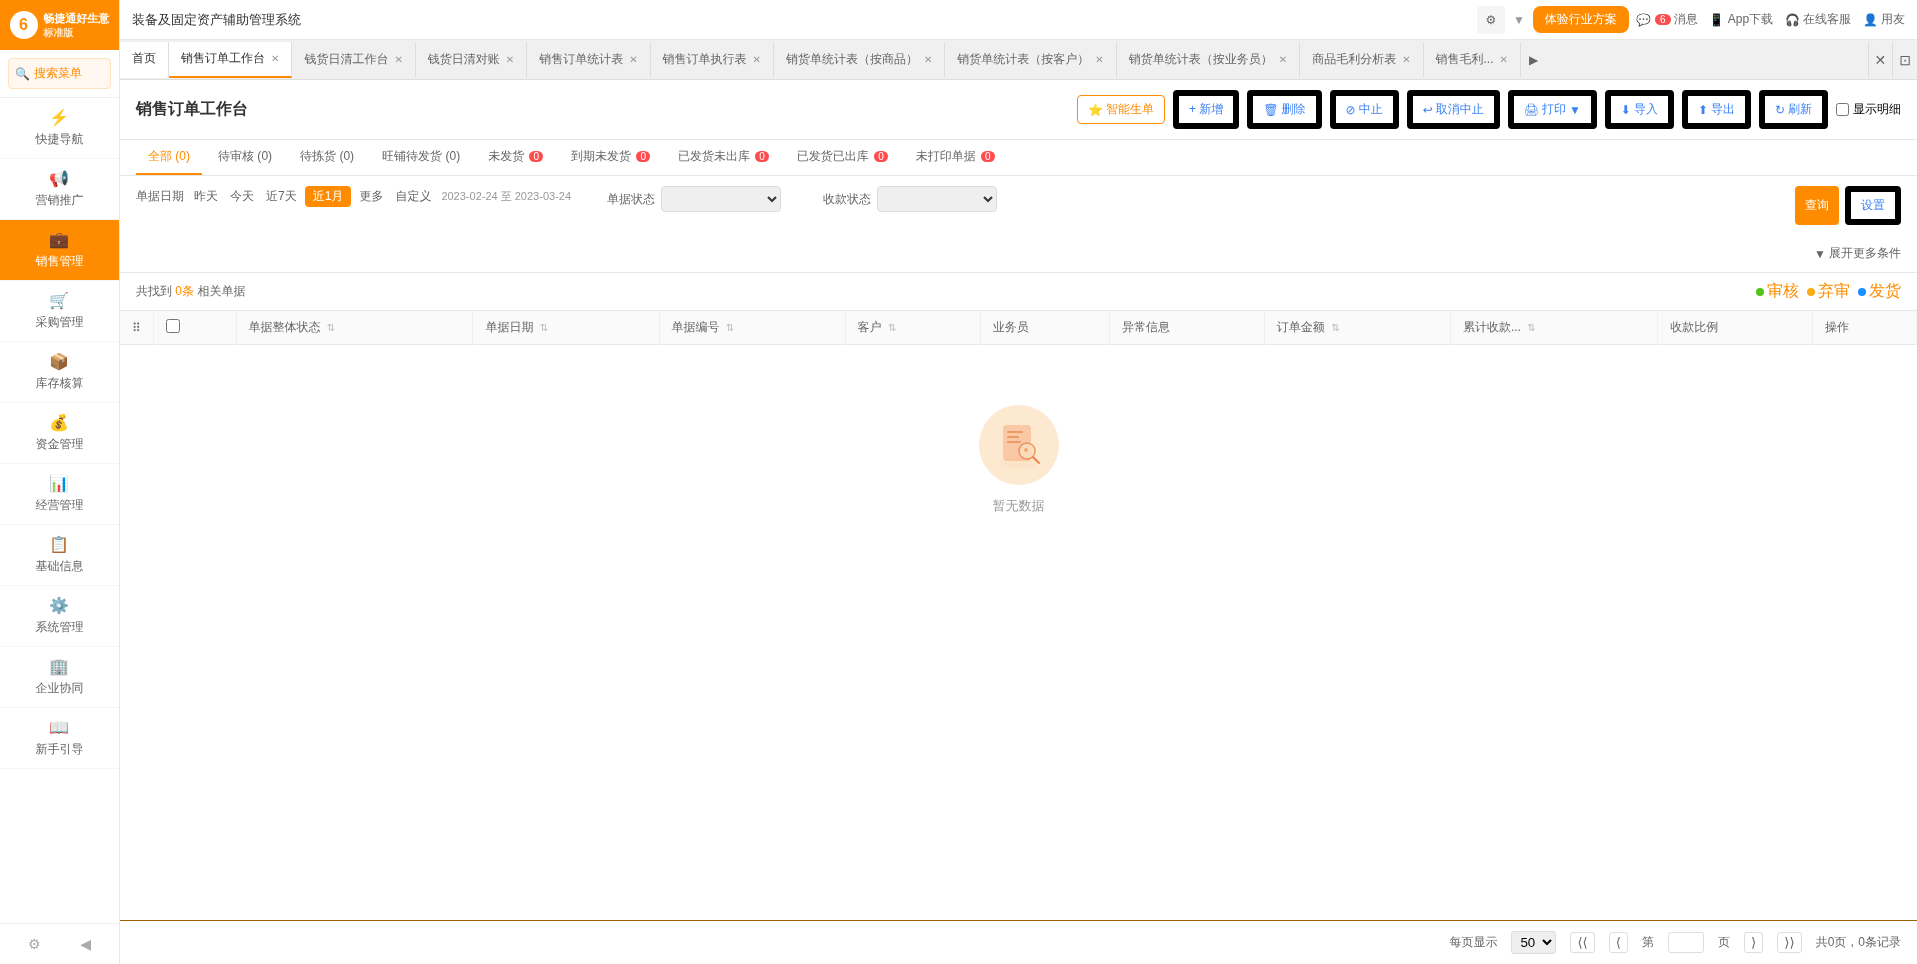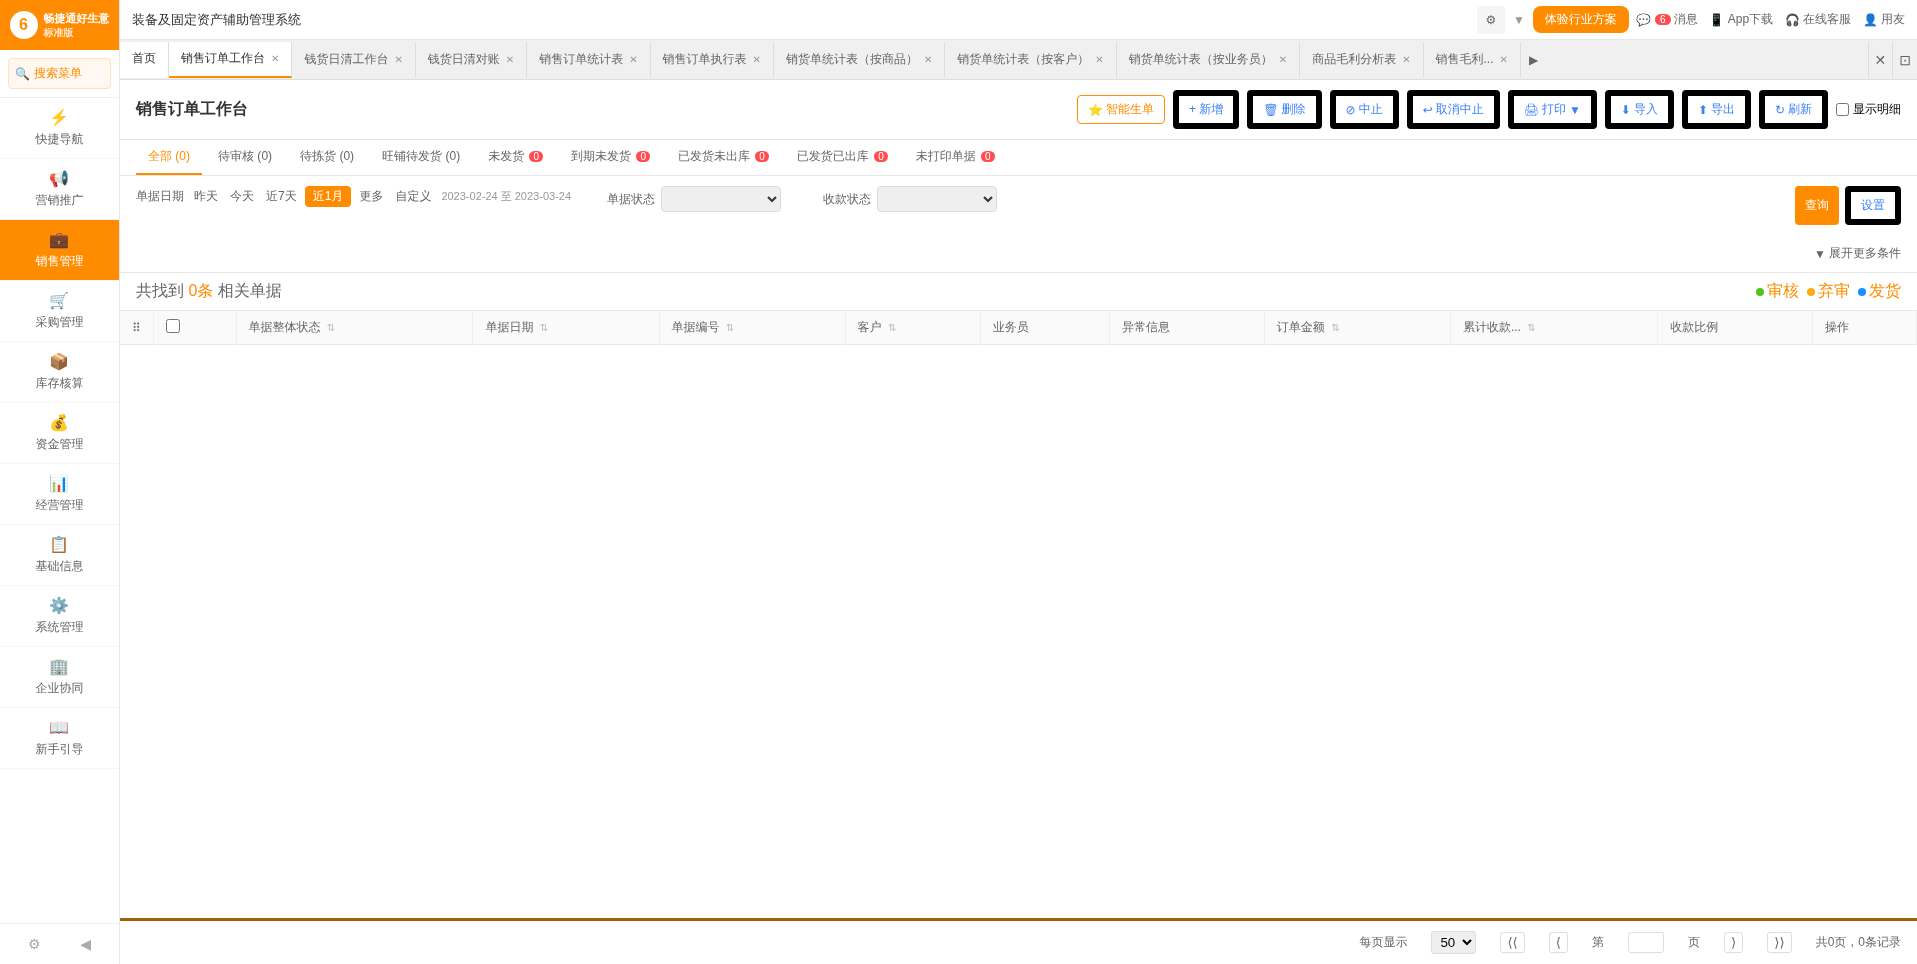--- a/index.html
+++ b/index.html
@@ -62,40 +62,40 @@
     .filter-label { color: #666; white-space: nowrap; font-size: 12px; }
     .filter-options { display: flex; gap: 4px; align-items: center; flex-wrap: wrap; }
     .filter-opt { color: #666; cursor: pointer; font-size: 12px; padding: 2px 4px; border-radius: 3px; }
     .filter-opt.active { background: #ff8c00; color: white; border-radius: 4px; padding: 2px 8px; }
     .filter-date { font-size: 11px; color: #999; }
     .filter-select { padding: 4px 8px; border: 1px solid #ddd; border-radius: 4px; font-size: 12px; min-width: 120px; color: #333; }
     .filter-expand { color: #666; cursor: pointer; font-size: 12px; display: flex; align-items: center; gap: 3px; margin-left: auto; }
 
     
     .actionbar { background: #fff; padding: 8px 16px; display: flex; align-items: center; justify-content: space-between; border-bottom: 1px solid #e8e8e8; }
-    .actionbar-left { color: #666; font-size: 16px; }
+    .actionbar-left { color: #666; font-size: 12px; }
     .actionbar-right { display: flex; gap: 8px; }
     .action-link { color: #ff8c00; cursor: pointer; font-size: 16px; display: flex; align-items: center; gap: 3px; }
 
     
     .table-wrap { background: #fff; flex: 1; overflow: auto; margin: 0; }
     table { width: 100%; border-collapse: collapse; font-size: 12px; }
     thead tr { background: #fafafa; border-bottom: 1px solid #e8e8e8; }
     th { padding: 8px 12px; text-align: left; color: #666; font-weight: 500; border-right: 1px solid #f0f0f0; white-space: nowrap; }
     th:first-child { width: 30px; }
     .sort-icon { color: #bbb; font-size: 10px; margin-left: 3px; cursor: pointer; }
     .table-checkbox { width: 14px; height: 14px; }
 
     
     .empty-state { display: flex; flex-direction: column; align-items: center; justify-content: center; padding: 60px; flex: 1; }
     .empty-img { width: 80px; height: 80px; background: #fde8d0; border-radius: 50%; display: flex; align-items: center; justify-content: center; font-size: 36px; margin-bottom: 12px; }
     .empty-text { color: #999; font-size: 13px; }
 
     
-    .pagination { background: #fff; padding: 10px 16px; border-top: 3px solid #a16207; display: flex; align-items: center; justify-content: flex-end; gap: 24px; font-size: 12px; color: #666; }
+    .pagination { background: #fff; padding: 10px 16px; border-top: 1px solid #a16207; display: flex; align-items: center; justify-content: flex-end; gap: 14px; font-size: 12px; color: #666; }
     .page-select { padding: 2px 4px; border: 1px solid #ddd; border-radius: 3px; }
     .page-btn { padding: 2px 6px; border: 1px solid #ddd; border-radius: 3px; cursor: pointer; color: #666; background: white; }
     .page-btn:disabled { color: #ccc; cursor: not-allowed; }
     .page-input { width: 36px; padding: 2px 4px; border: 1px solid #ddd; border-radius: 3px; text-align: center; }
 
     
     ::-webkit-scrollbar { height: 6px; width: 6px; }
     ::-webkit-scrollbar-track { background: #f5f5f5; }
     ::-webkit-scrollbar-thumb { background: #ccc; border-radius: 3px; }
   </style>
@@ -445,20 +445,35 @@
             </th>
             <th>
               <span>操作</span>
             </th>
           </tr>
         </thead>
         <tbody>
         </tbody>
       </table>
 
+      <div class="empty-state">
+        <div class="empty-img">
+          <svg width="60" height="60" viewBox="0 0 60 60" fill="none" xmlns="http://www.w3.org/2000/svg">
+            <ellipse cx="30" cy="48" rx="20" ry="6" fill="#fde0c0" opacity="0.5"></ellipse>
+            <rect x="14" y="10" width="28" height="36" rx="4" fill="#f5a87a" opacity="0.5"></rect>
+            <rect x="18" y="16" width="16" height="2" rx="1" fill="#e8864a" opacity="0.7"></rect>
+            <rect x="18" y="21" width="12" height="2" rx="1" fill="#e8864a" opacity="0.7"></rect>
+            <rect x="18" y="26" width="14" height="2" rx="1" fill="#e8864a" opacity="0.7"></rect>
+            <circle cx="38" cy="36" r="8" fill="#fde0c0" stroke="#e8864a" stroke-width="1.5" opacity="0.8"></circle>
+            <line x1="44" y1="42" x2="50" y2="48" stroke="#e8864a" stroke-width="2" stroke-linecap="round"></line>
+            <circle cx="37" cy="35" r="2" fill="#e8864a" opacity="0.6"></circle>
+          </svg>
+        </div>
+        <span class="empty-text">暂无数据</span>
+      </div>
     </div>
 
     <div class="pagination">
       <span>每页显示</span>
       <select class="page-select">
         <option>50</option>
       </select>
       <button class="page-btn">⟨⟨</button>
       <button class="page-btn">⟨</button>
       <span>第</span>

